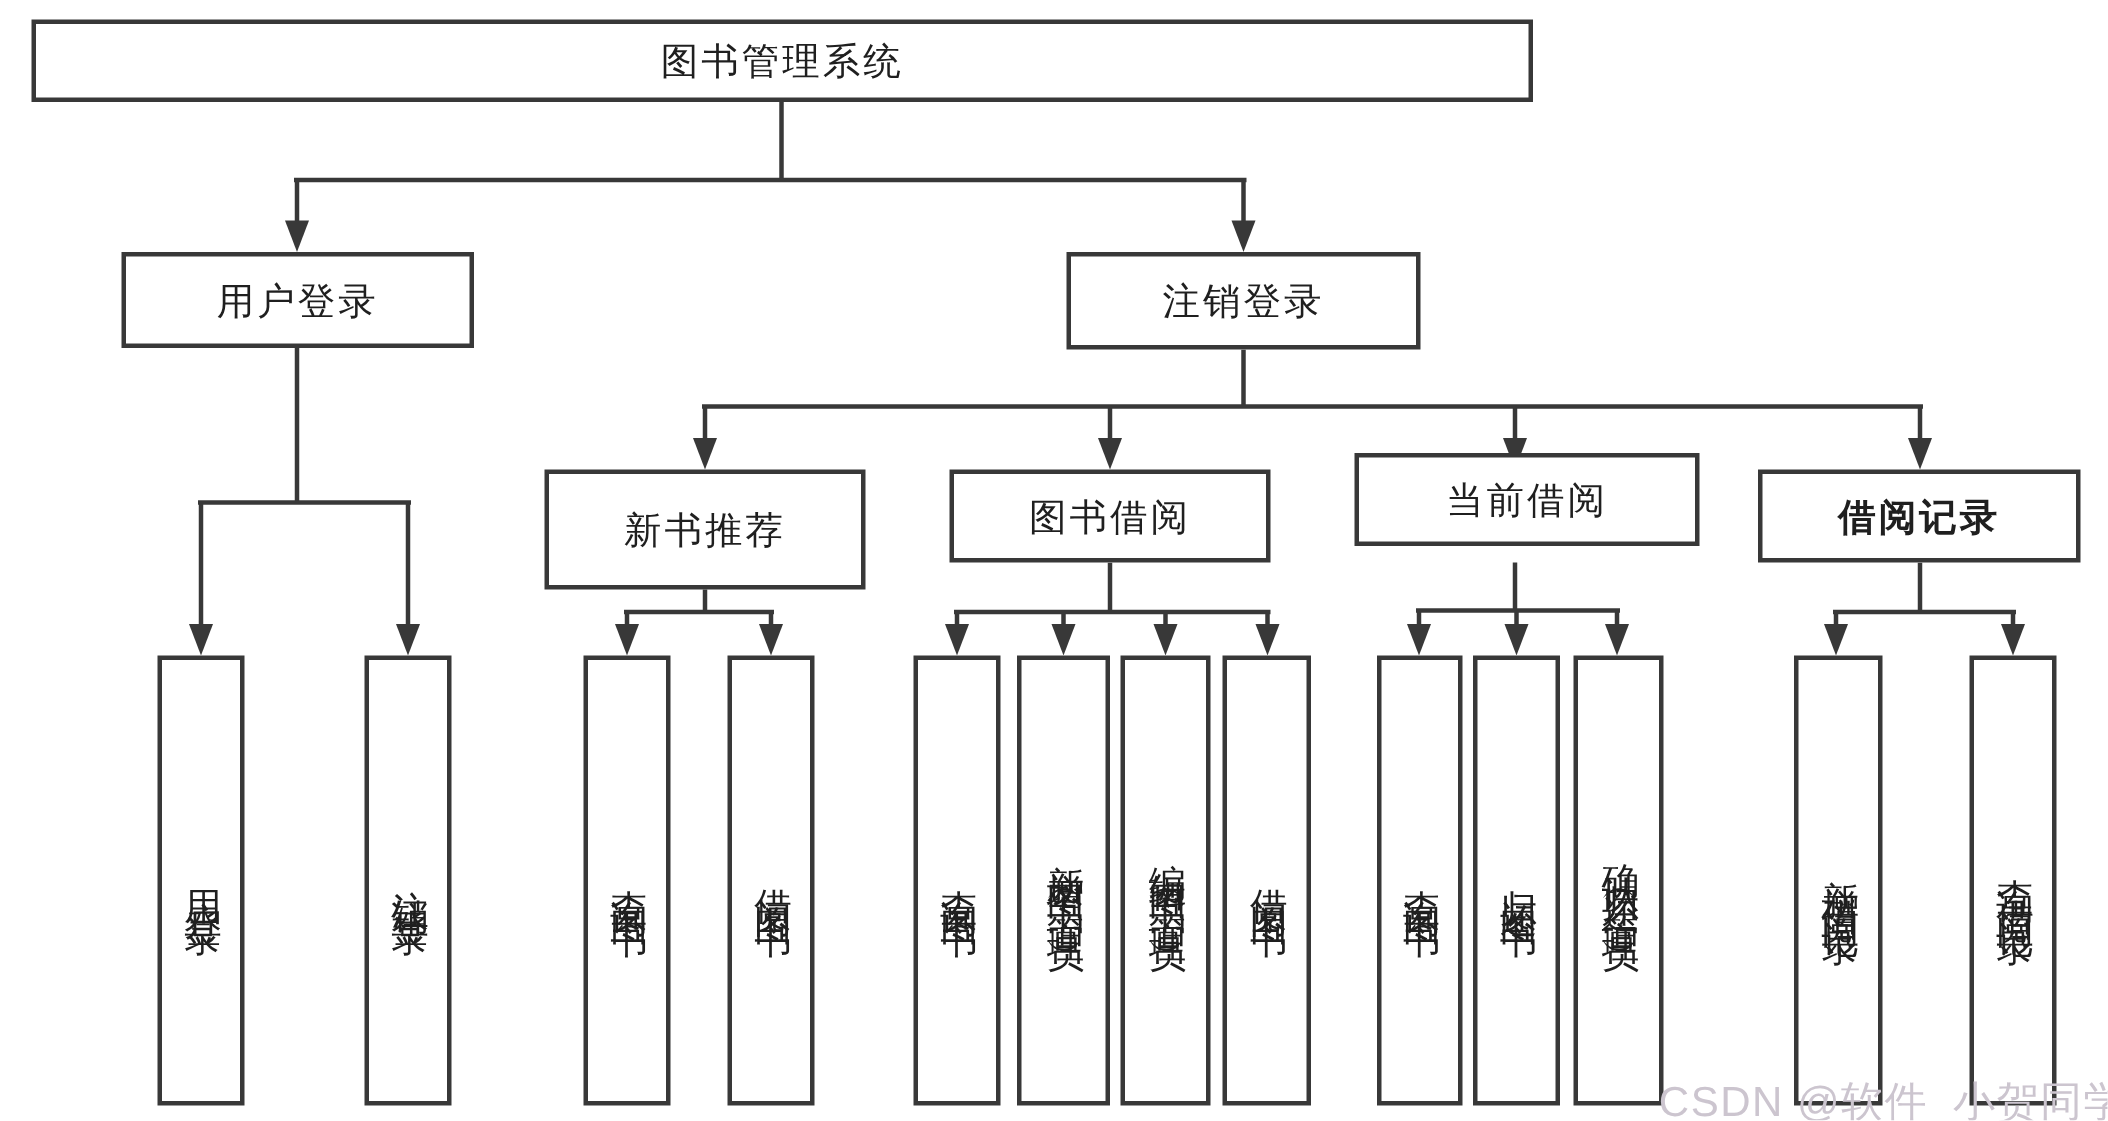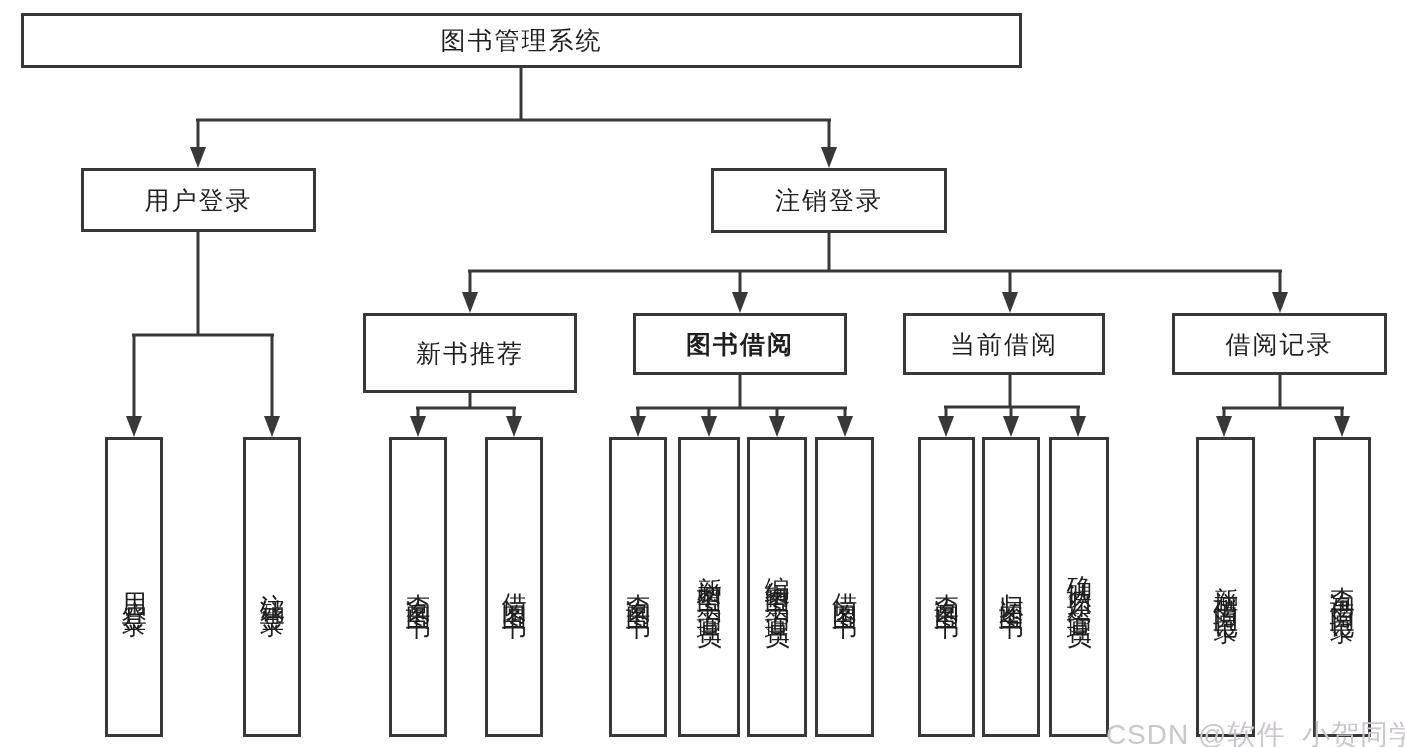--- a/index.html
+++ b/index.html
@@ -146,27 +146,27 @@
   <div class="hnode" style="left:81px; top:168px; width:235px; height:64px;">
     <span>用户登录</span>
   </div>
   <div class="hnode" style="left:711px; top:168px; width:236px; height:65px;">
     <span>注销登录</span>
   </div>
 
   <div class="hnode" style="left:363px; top:313px; width:214px; height:80px;">
     <span>新书推荐</span>
   </div>
-  <div class="hnode" style="left:633px; top:313px; width:214px; height:62px;font-weight:bold;">
+  <div class="hnode" style="left:633px; top:313px; width:214px; height:62px;">
     <span>图书借阅</span>
   </div>
-  <div class="hnode" style="left:903px; top:313px; width:202px; height:62px;">
+  <div class="hnode" style="left:903px; top:302px; width:230px; height:62px;">
     <span>当前借阅</span>
   </div>
-  <div class="hnode" style="left:1172px; top:313px; width:215px; height:62px;">
+  <div class="hnode" style="left:1172px; top:313px; width:215px; height:62px;font-weight:bold;">
     <span>借阅记录</span>
   </div>
 
   <div class="vnode" style="left:105px; top:437px; width:58px; height:300px;">
     <span class="vtext">用户登录</span>
   </div>
   <div class="vnode" style="left:243px; top:437px; width:58px; height:300px;">
     <span class="vtext">注销登录</span>
   </div>
   <div class="vnode" style="left:389px; top:437px; width:58px; height:300px;">

